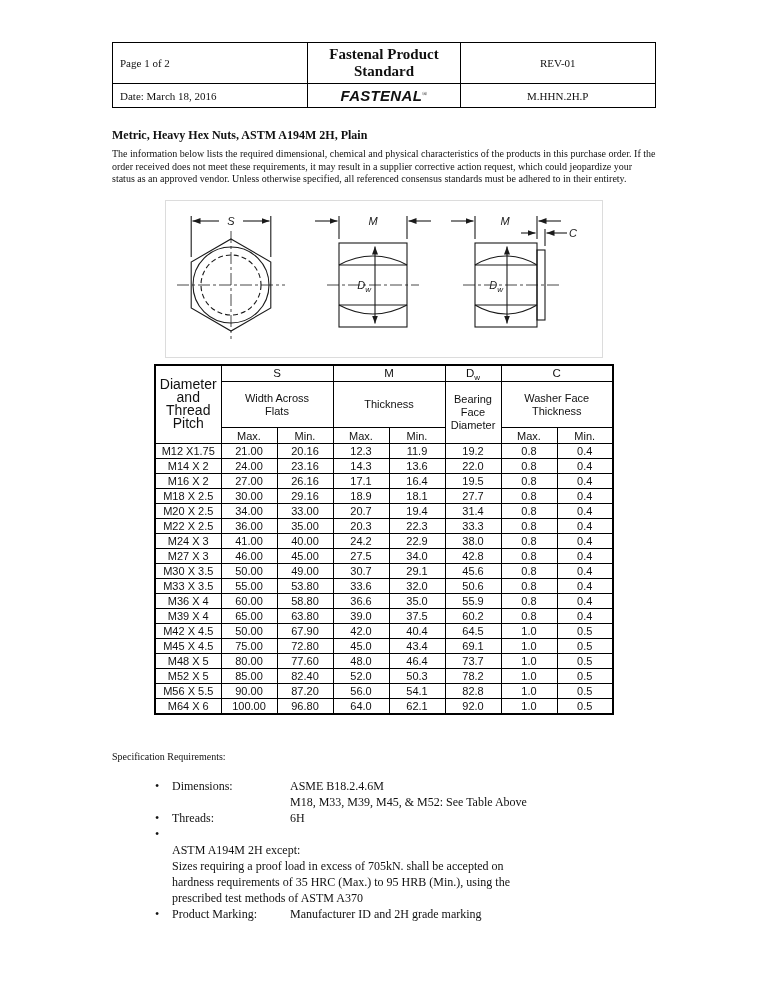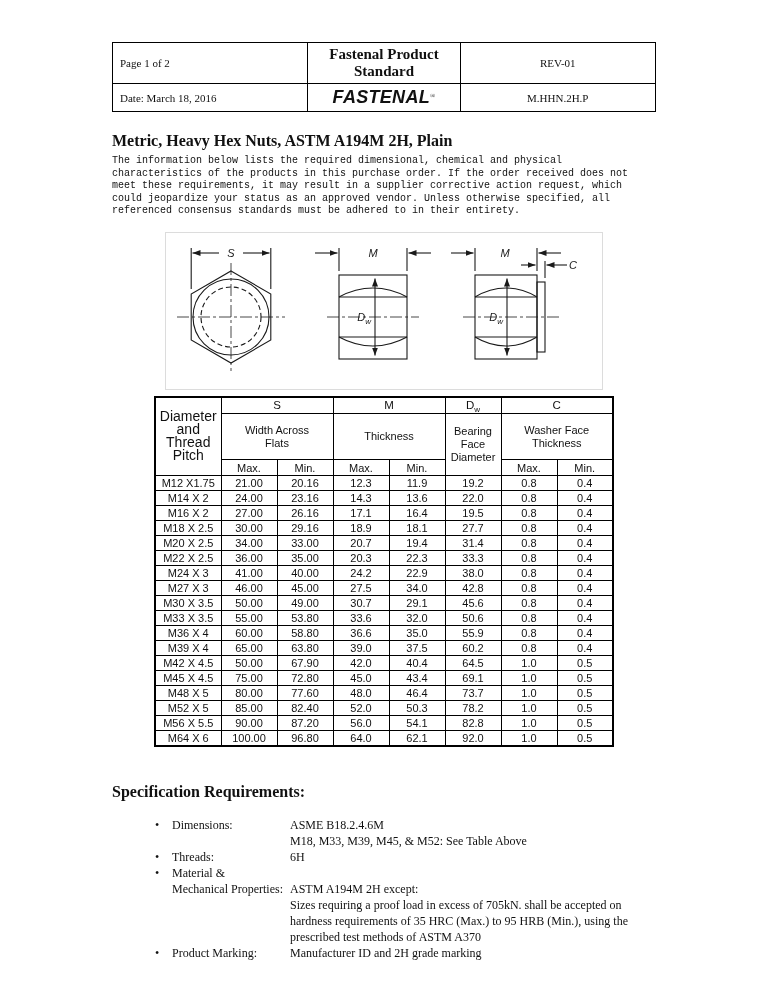--- a/index.html
+++ b/index.html
@@ -6,43 +6,43 @@
   html,body { background:#ffffff; }
   body { width:768px; height:994px; overflow:hidden; font-family:"Liberation Serif", serif; color:#111; }
   .page { padding:42px 112px 0 112px; }
 
   
   .hdr-table { width:100%; border-collapse:collapse; font-size:11px; }
   .hdr-table td { border:1px solid #000; padding:3px 7px; height:16px; vertical-align:middle; }
   .hdr-table .c { text-align:center; }
   .hdr-table .r { text-align:center; }
   .hdr-table .b { font-weight:bold; font-size:15px; }
-  .logo { font-family:"Liberation Sans", sans-serif; font-weight:bold; font-style:italic; font-size:18px; letter-spacing:0.3px; }
+  .logo { font-family:"Liberation Sans", sans-serif; font-weight:bold; font-style:italic; font-size:15px; letter-spacing:0.3px; }
   .reg { font-size:7px; vertical-align:super; }
 
   
-  .title { margin-top:20px; font-size:16px; font-weight:bold; }
-  .intro { margin-top:5px; font-size:10px; line-height:12.5px;font-family:Liberation Mono, monospace; }
+  .title { margin-top:20px; font-size:12px; font-weight:bold; }
+  .intro { margin-top:5px; font-size:10px; line-height:12.5px; }
 
   
   .diagram { width:438px; margin:14px auto 2px auto; border:1px solid #dcdcdc; padding:2px; text-align:center; }
 
   
   .dims-table { border-collapse:collapse; margin:6px auto 0 auto; font-family:"Liberation Sans", sans-serif; font-size:11px; border:2px solid #000; table-layout:fixed; }
   .dims-table th, .dims-table td { border:1px solid #000; text-align:center; font-weight:normal; padding:0 2px; }
   .dims-table .corner { vertical-align:middle; font-size:14px; line-height:13px; }
   .dims-table .letter { height:17px; font-size:11.5px; padding:1px 2px; }
   .dims-table .gname { height:46px; vertical-align:middle; line-height:13px; padding:1px 16px; }
   .dims-table .gname-dw { padding:1px 2px;margin-left:12px; }
   .dims-table .mm { height:16px; }
   .dims-table td { height:15px; line-height:14px; }
   sub { font-size:8px; line-height:0; }
 
   
-  .spec-head { margin-top:36px; font-size:16px; font-weight:bold; }
+  .spec-head { margin-top:36px; font-size:10px; font-weight:normal; }
   .spec-items { margin-top:16px; margin-left:43px; font-size:12px; line-height:16px; }
   .spec-item { display:flex; }
   .spec-item .bullet { width:17px; }
   .spec-label { width:118px; }
   .spec-label div, .spec-value div { white-space:nowrap; }
 </style>
 </head>
 <body>
 
 <div class="page">
@@ -364,24 +364,20 @@
         <span class="bullet">•</span>
         <div class="spec-label">
           <div>Threads:</div>
         </div>
         <div class="spec-value" style="padding-top: 0px;">
           <div>6H</div>
         </div>
       </div>
       <div class="spec-item">
         <span class="bullet">•</span>
-        <div class="spec-label">
-          <div>Material &amp;</div>
-          <div>Mechanical Properties:</div>
-        </div>
         <div class="spec-value" style="padding-top: 16px;">
           <div>ASTM A194M 2H except:</div>
           <div>Sizes requiring a proof load in excess of 705kN. shall be accepted on</div>
           <div>hardness requirements of 35 HRC (Max.) to 95 HRB (Min.), using the</div>
           <div>prescribed test methods of ASTM A370</div>
         </div>
       </div>
       <div class="spec-item">
         <span class="bullet">•</span>
         <div class="spec-label">

